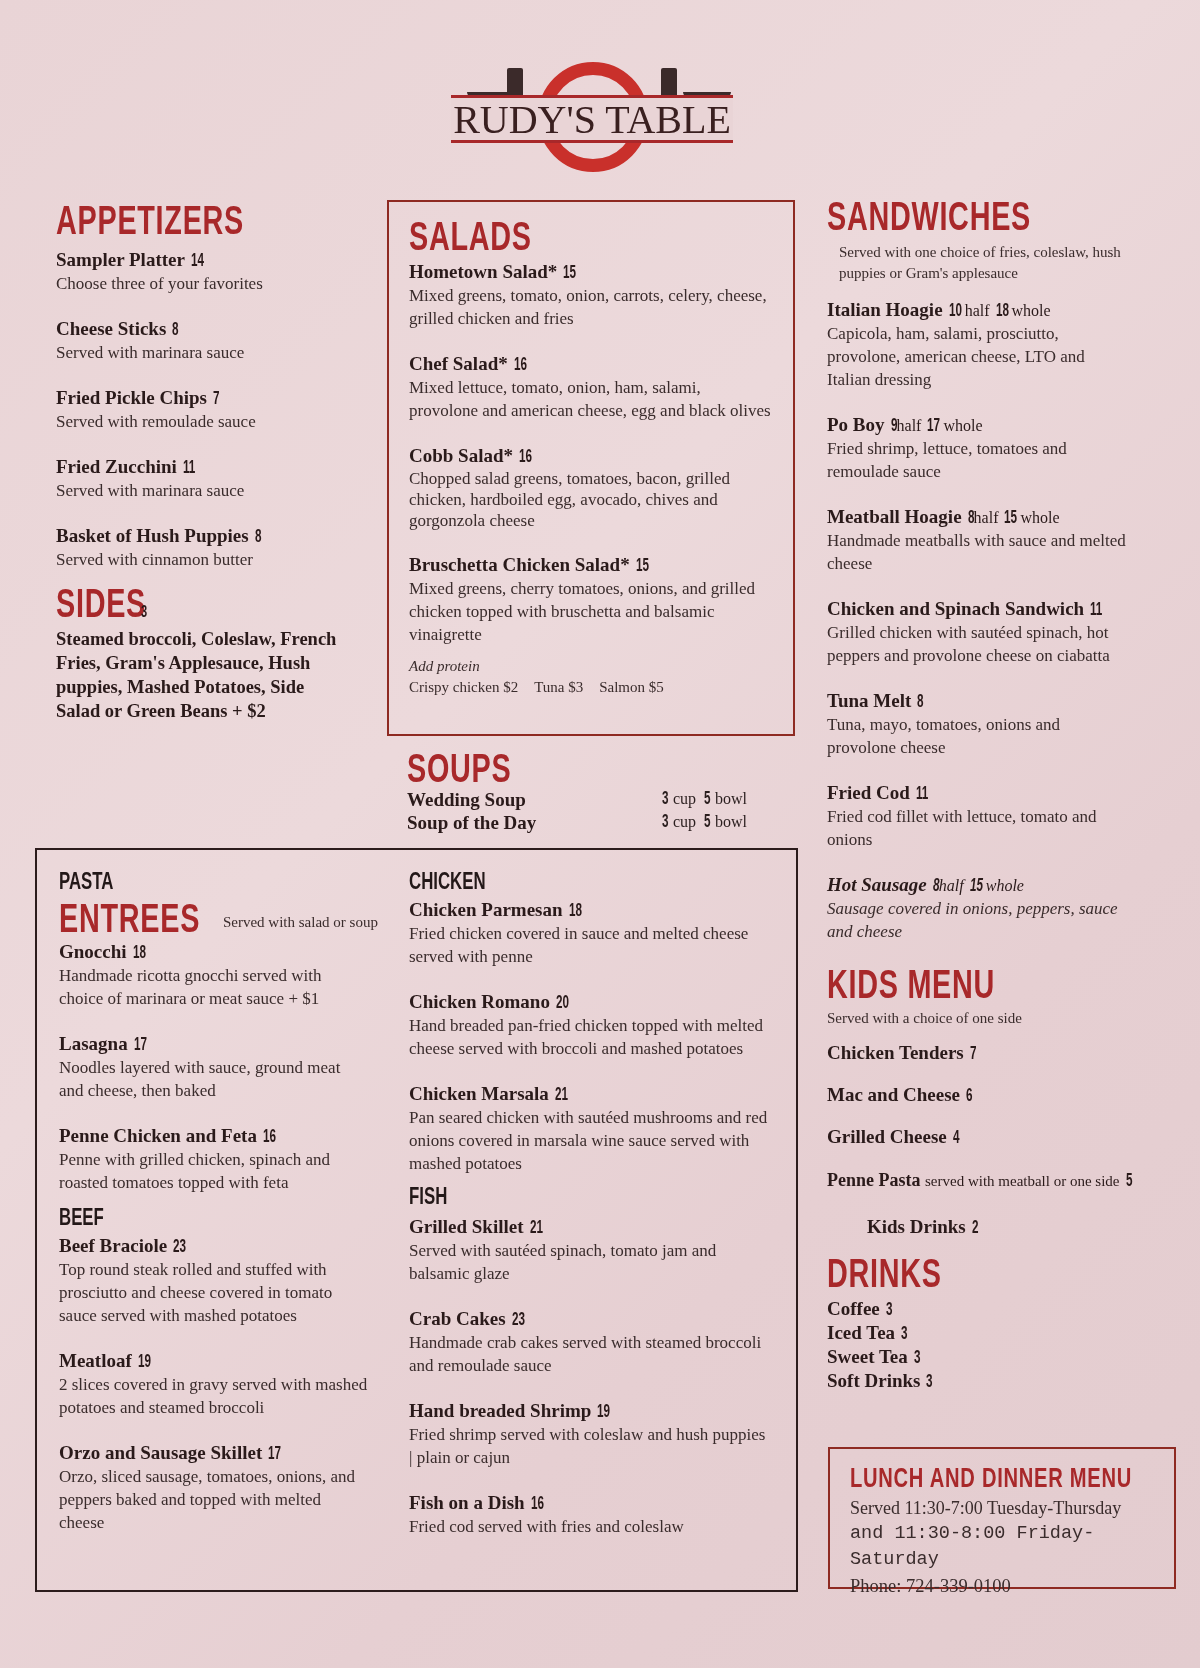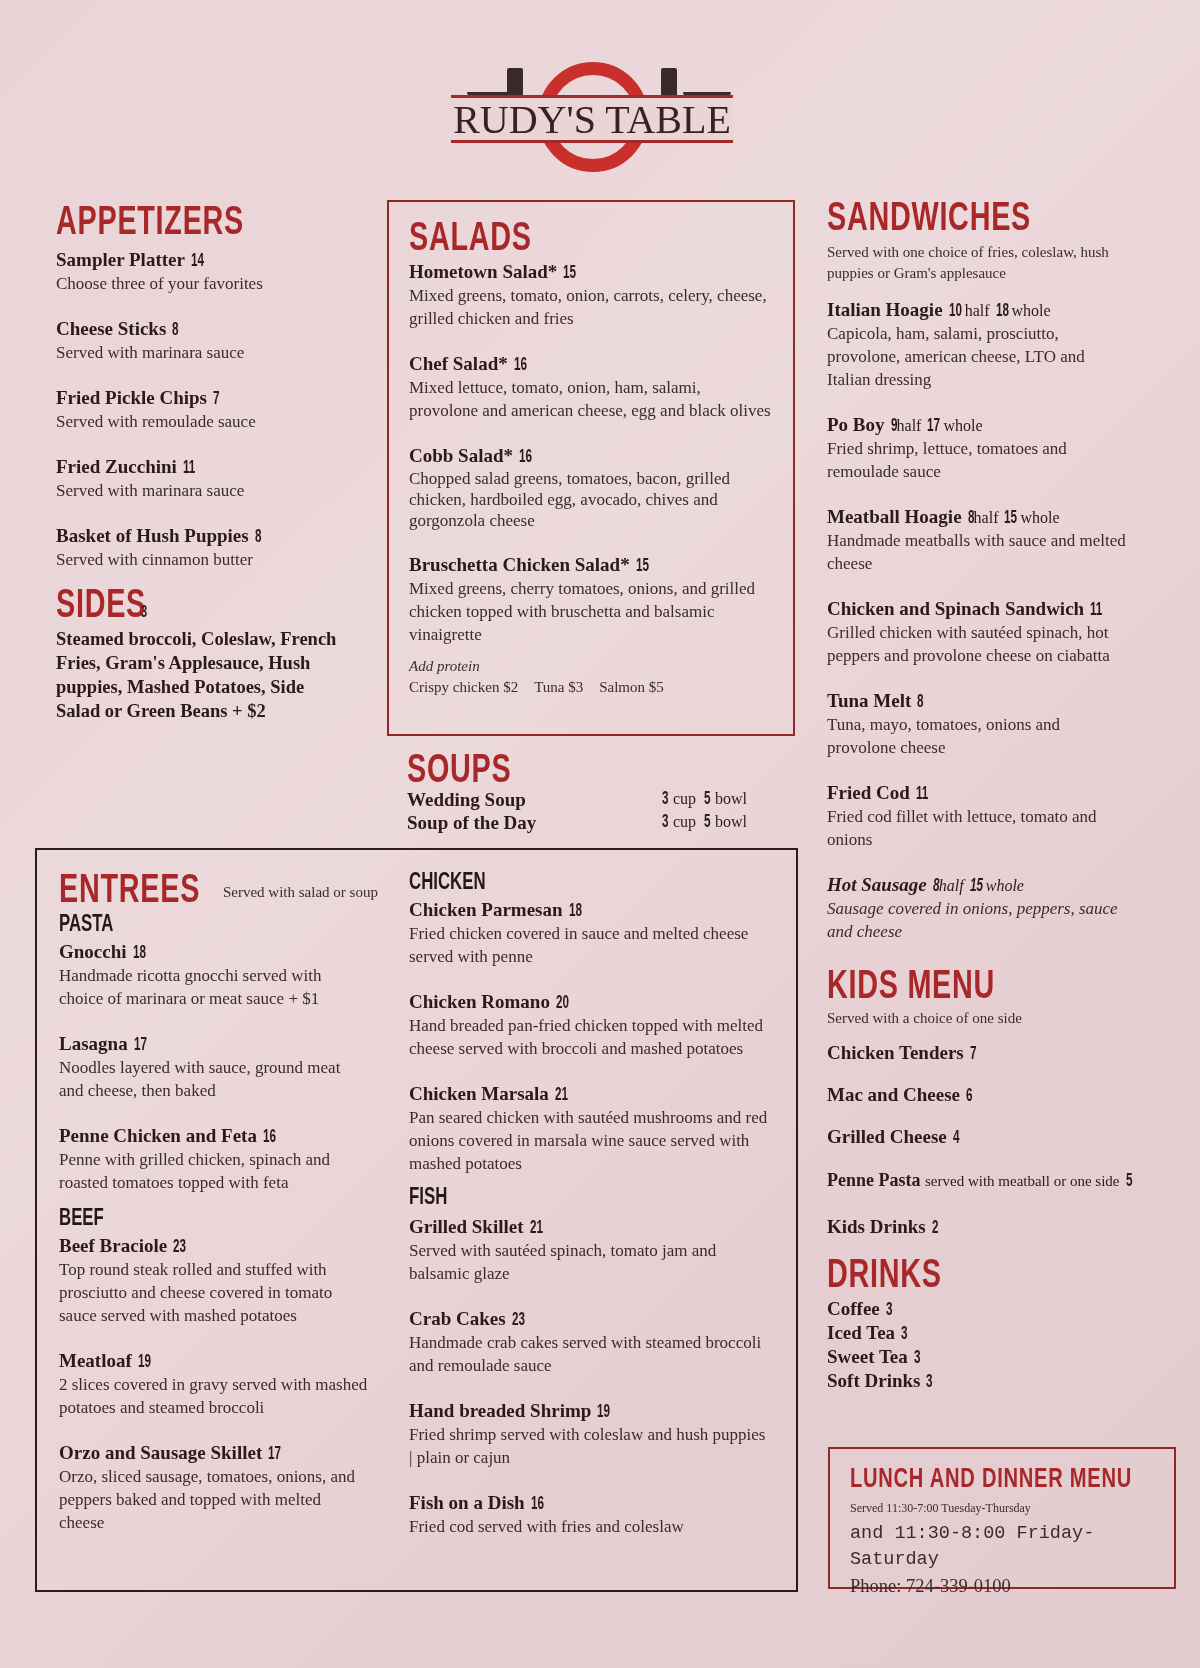--- a/index.html
+++ b/index.html
@@ -163,24 +163,24 @@
       <span>cup</span>
       <span class="price" style="margin:0 -3px 0 4px;">5</span>
       <span>bowl</span>
     </span>
   </div>
 </div>
 
 <div class="abs box-dark" style="left:35px; top:848px; width:763px; height:744px;">
 
   <div class="abs" style="left:22px; top:18px; width:310px;">
+    <div style="height:30px;"><span class="subhead">PASTA</span></div>
     <div style="height:42px; white-space:nowrap;">
       <span class="head big">ENTREES</span><span class="note" style="margin-left:-32px; vertical-align:top; position:relative; top:14px;">Served with salad or soup</span>
     </div>
-    <div style="height:30px;"><span class="subhead">PASTA</span></div>
     <div class="item">
       <div class="name"><span>Gnocchi</span><span class="price">18</span></div>
       <div class="desc">Handmade ricotta gnocchi served with choice of marinara or meat sauce + $1</div>
     </div>
     <div class="item">
       <div class="name"><span>Lasagna</span><span class="price">17</span></div>
       <div class="desc">Noodles layered with sauce, ground meat and cheese, then baked</div>
     </div>
     <div class="item" style="margin-bottom:10px;">
       <div class="name"><span>Penne Chicken and Feta</span><span class="price">16</span></div>
@@ -230,21 +230,21 @@
     </div>
     <div class="item">
       <div class="name"><span>Fish on a Dish</span><span class="price">16</span></div>
       <div class="desc">Fried cod served with fries and coleslaw</div>
     </div>
   </div>
 </div>
 
 <div class="abs" style="left:827px; top:196px; width:300px;">
   <div style="height:46px;"><span class="head big">SANDWICHES</span></div>
-  <div class="note" style="margin-bottom:14px;">Served with one choice of fries, coleslaw, hush puppies or Gram's applesauce</div>
+  <div class="note" style="margin-bottom:14px;margin-left:12px;">Served with one choice of fries, coleslaw, hush puppies or Gram's applesauce</div>
 
   <div class="item">
     <div class="name"><span>Italian Hoagie</span><span class="price">10</span><span class="unit">half</span><span class="price">18</span><span class="unit">whole</span></div>
     <div class="desc">Capicola, ham, salami, prosciutto, provolone, american cheese, LTO and Italian dressing</div>
   </div>
   <div class="item">
     <div class="name"><span>Po Boy</span><span class="price">9</span><span class="unit">half</span><span class="price">17</span><span class="unit">whole</span></div>
     <div class="desc">Fried shrimp, lettuce, tomatoes and remoulade sauce</div>
   </div>
   <div class="item">
@@ -267,27 +267,27 @@
     <div class="name"><span>Hot Sausage</span><span class="price">8</span><span class="unit">half</span><span class="price">15</span><span class="unit">whole</span></div>
     <div class="desc">Sausage covered in onions, peppers, sauce and cheese</div>
   </div>
 
   <div style="height:44px;"><span class="head big">KIDS MENU</span></div>
   <div class="note" style="margin-bottom:12px;">Served with a choice of one side</div>
   <div class="name" style="margin-bottom:18px;"><span>Chicken Tenders</span><span class="price">7</span></div>
   <div class="name" style="margin-bottom:18px;"><span>Mac and Cheese</span><span class="price">6</span></div>
   <div class="name" style="margin-bottom:20px;"><span>Grilled Cheese</span><span class="price">4</span></div>
   <div class="name" style="margin-bottom:22px; font-size:18px;"><span>Penne Pasta</span> <span style="font-weight:400; font-size:15px;">served with meatball or one side</span><span class="price">5</span></div>
-  <div class="name" style="margin-bottom:14px;"><span>Kids Drinks</span><span class="price">2</span></div>
+  <div class="name" style="margin-bottom:14px;margin-left:40px;"><span>Kids Drinks</span><span class="price">2</span></div>
 
   <div style="height:44px;"><span class="head big">DRINKS</span></div>
   <div class="name"><span>Coffee</span><span class="price">3</span></div>
   <div class="name"><span>Iced Tea</span><span class="price">3</span></div>
   <div class="name"><span>Sweet Tea</span><span class="price">3</span></div>
   <div class="name"><span>Soft Drinks</span><span class="price">3</span></div>
 </div>
 
 <div class="abs box-red" style="left:828px; top:1447px; width:348px; height:142px; padding:14px 20px;">
   <div style="height:32px;"><span class="head mid" style="font-size:28px;">LUNCH AND DINNER MENU</span></div>
-  <div class="desc" style="font-size:12px; line-height:26px;">Served 11:30-7:00 Tuesday-Thursday</div>
+  <div class="desc" style="font-size:18px; line-height:26px;">Served 11:30-7:00 Tuesday-Thursday</div>
   <div class="desc" style="font-size:18.5px; line-height:26px;font-family:Liberation Mono, monospace;">and 11:30-8:00 Friday-Saturday</div>
   <div class="desc" style="font-size:18.5px; line-height:26px;">Phone: 724-339-0100</div>
 </div>
 
 </body></html>

